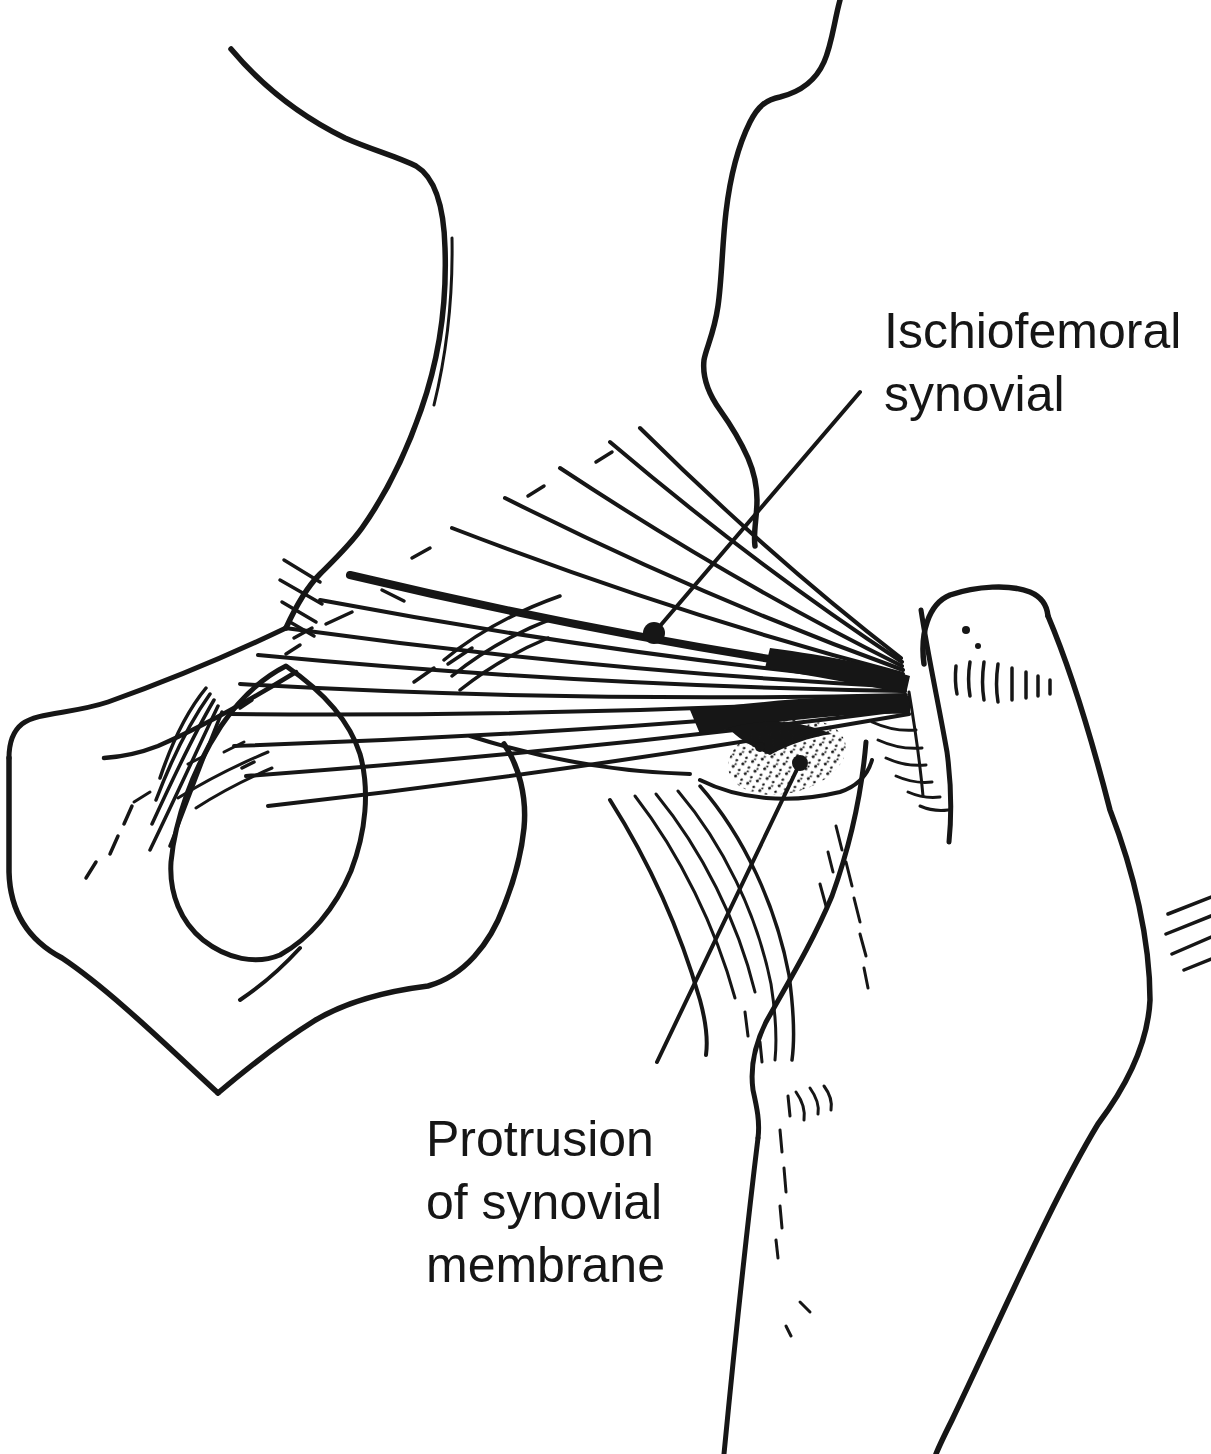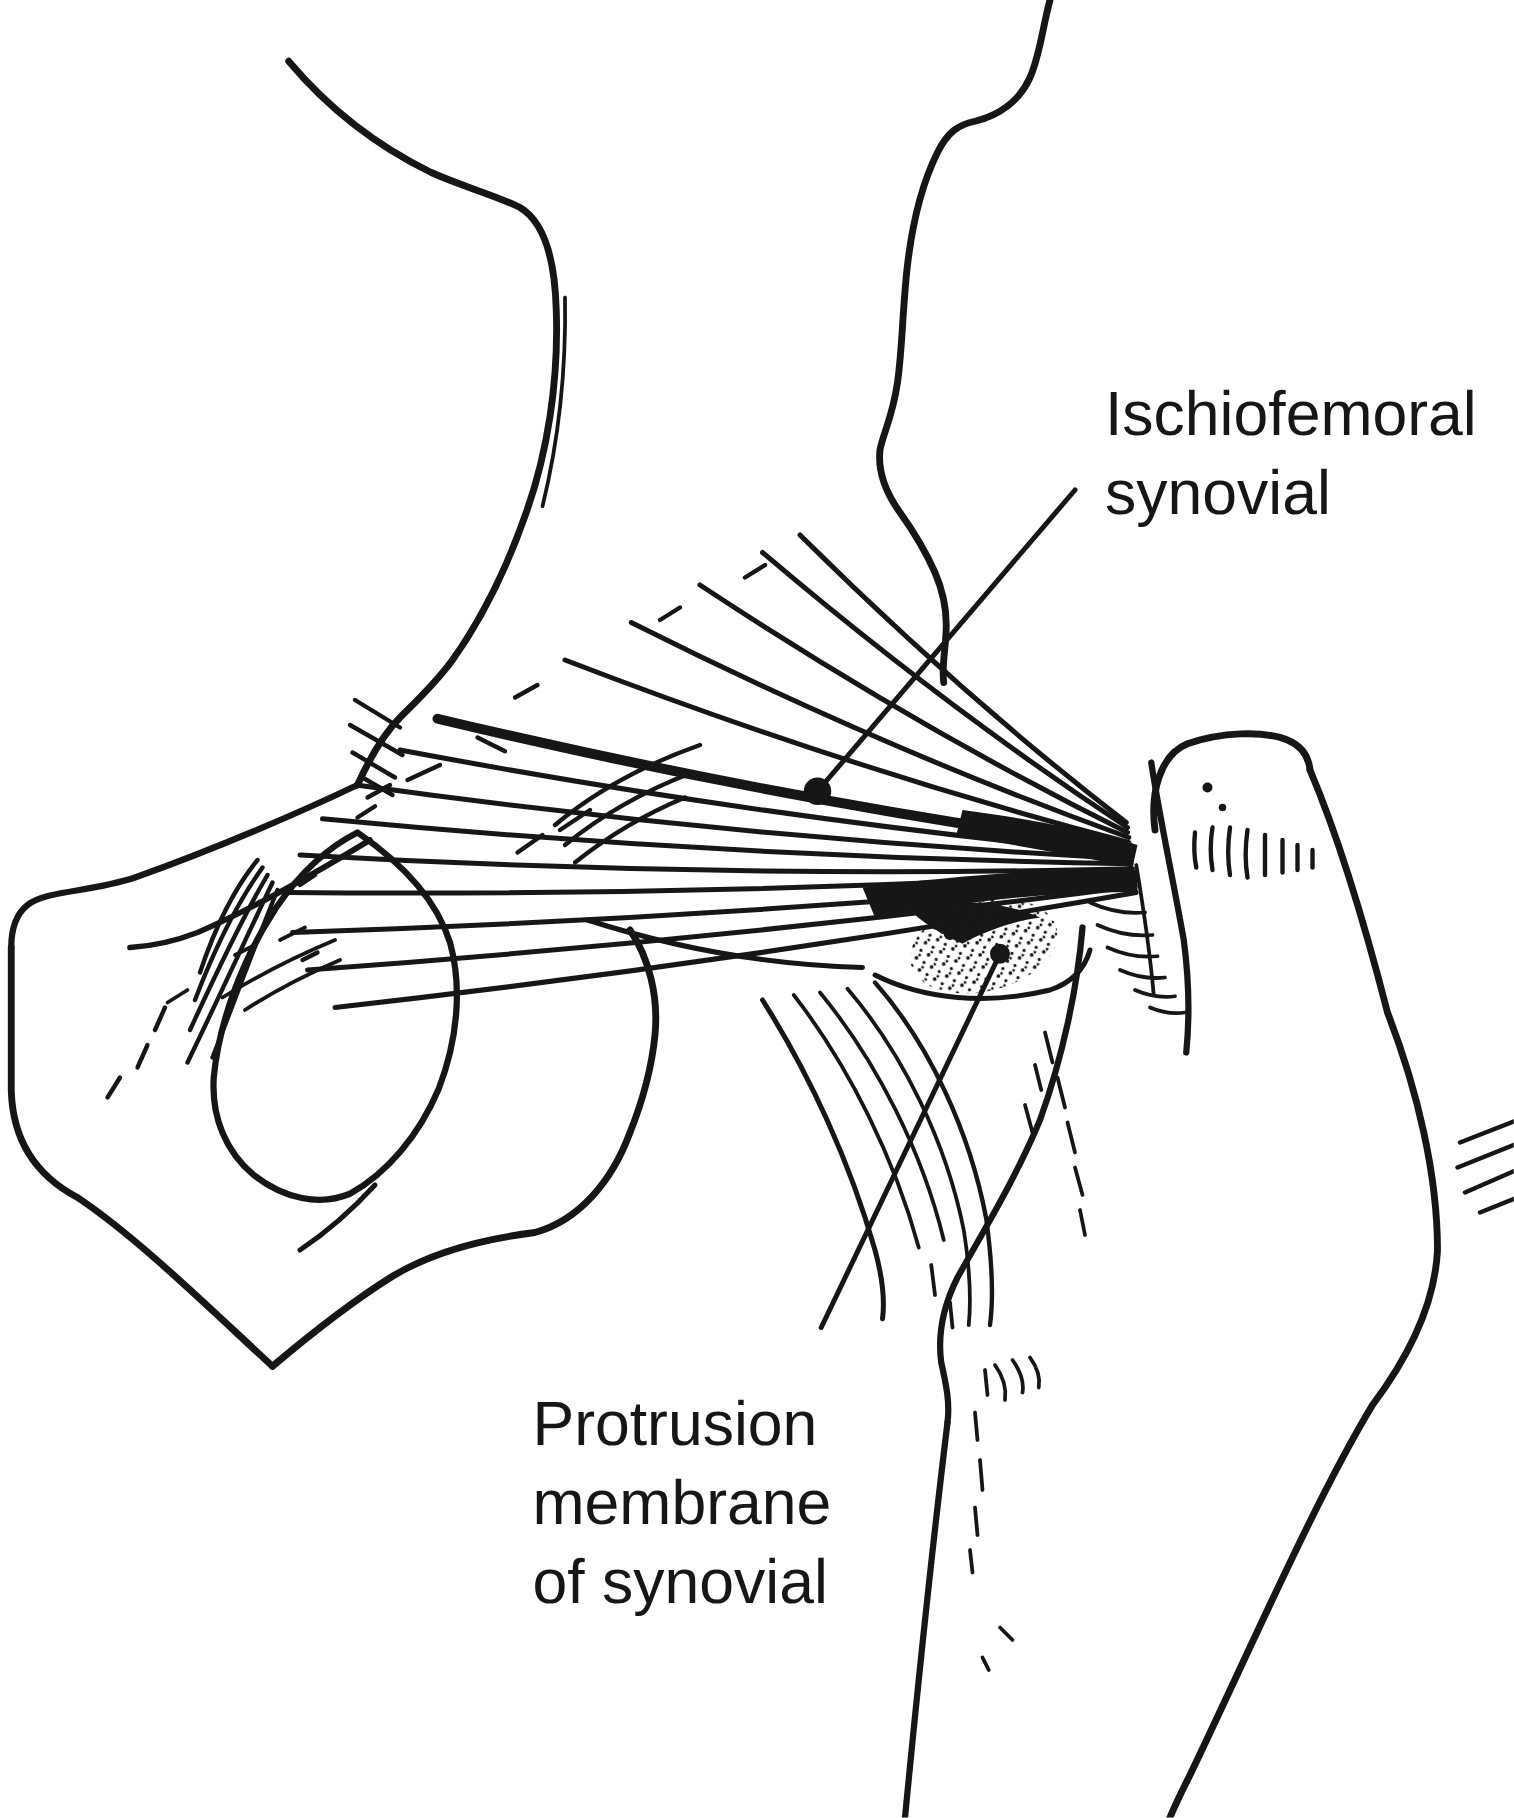--- a/index.html
+++ b/index.html
@@ -220,17 +220,17 @@
   </g>
 </svg>
 
 <div class="fig-label" id="label-0" style="left: 884px; top: 300px;">
   <span>Ischiofemoral</span>
   <span>synovial</span>
 </div>
 
 <div class="fig-label" id="label-1" style="left: 426px; top: 1070px; margin-top: 38px;">
   <span>Protrusion</span>
+  <span>of synovial</span>
   <span>membrane</span>
-  <span>of synovial</span>
 </div>
 
 </div>
 
 </body></html>

